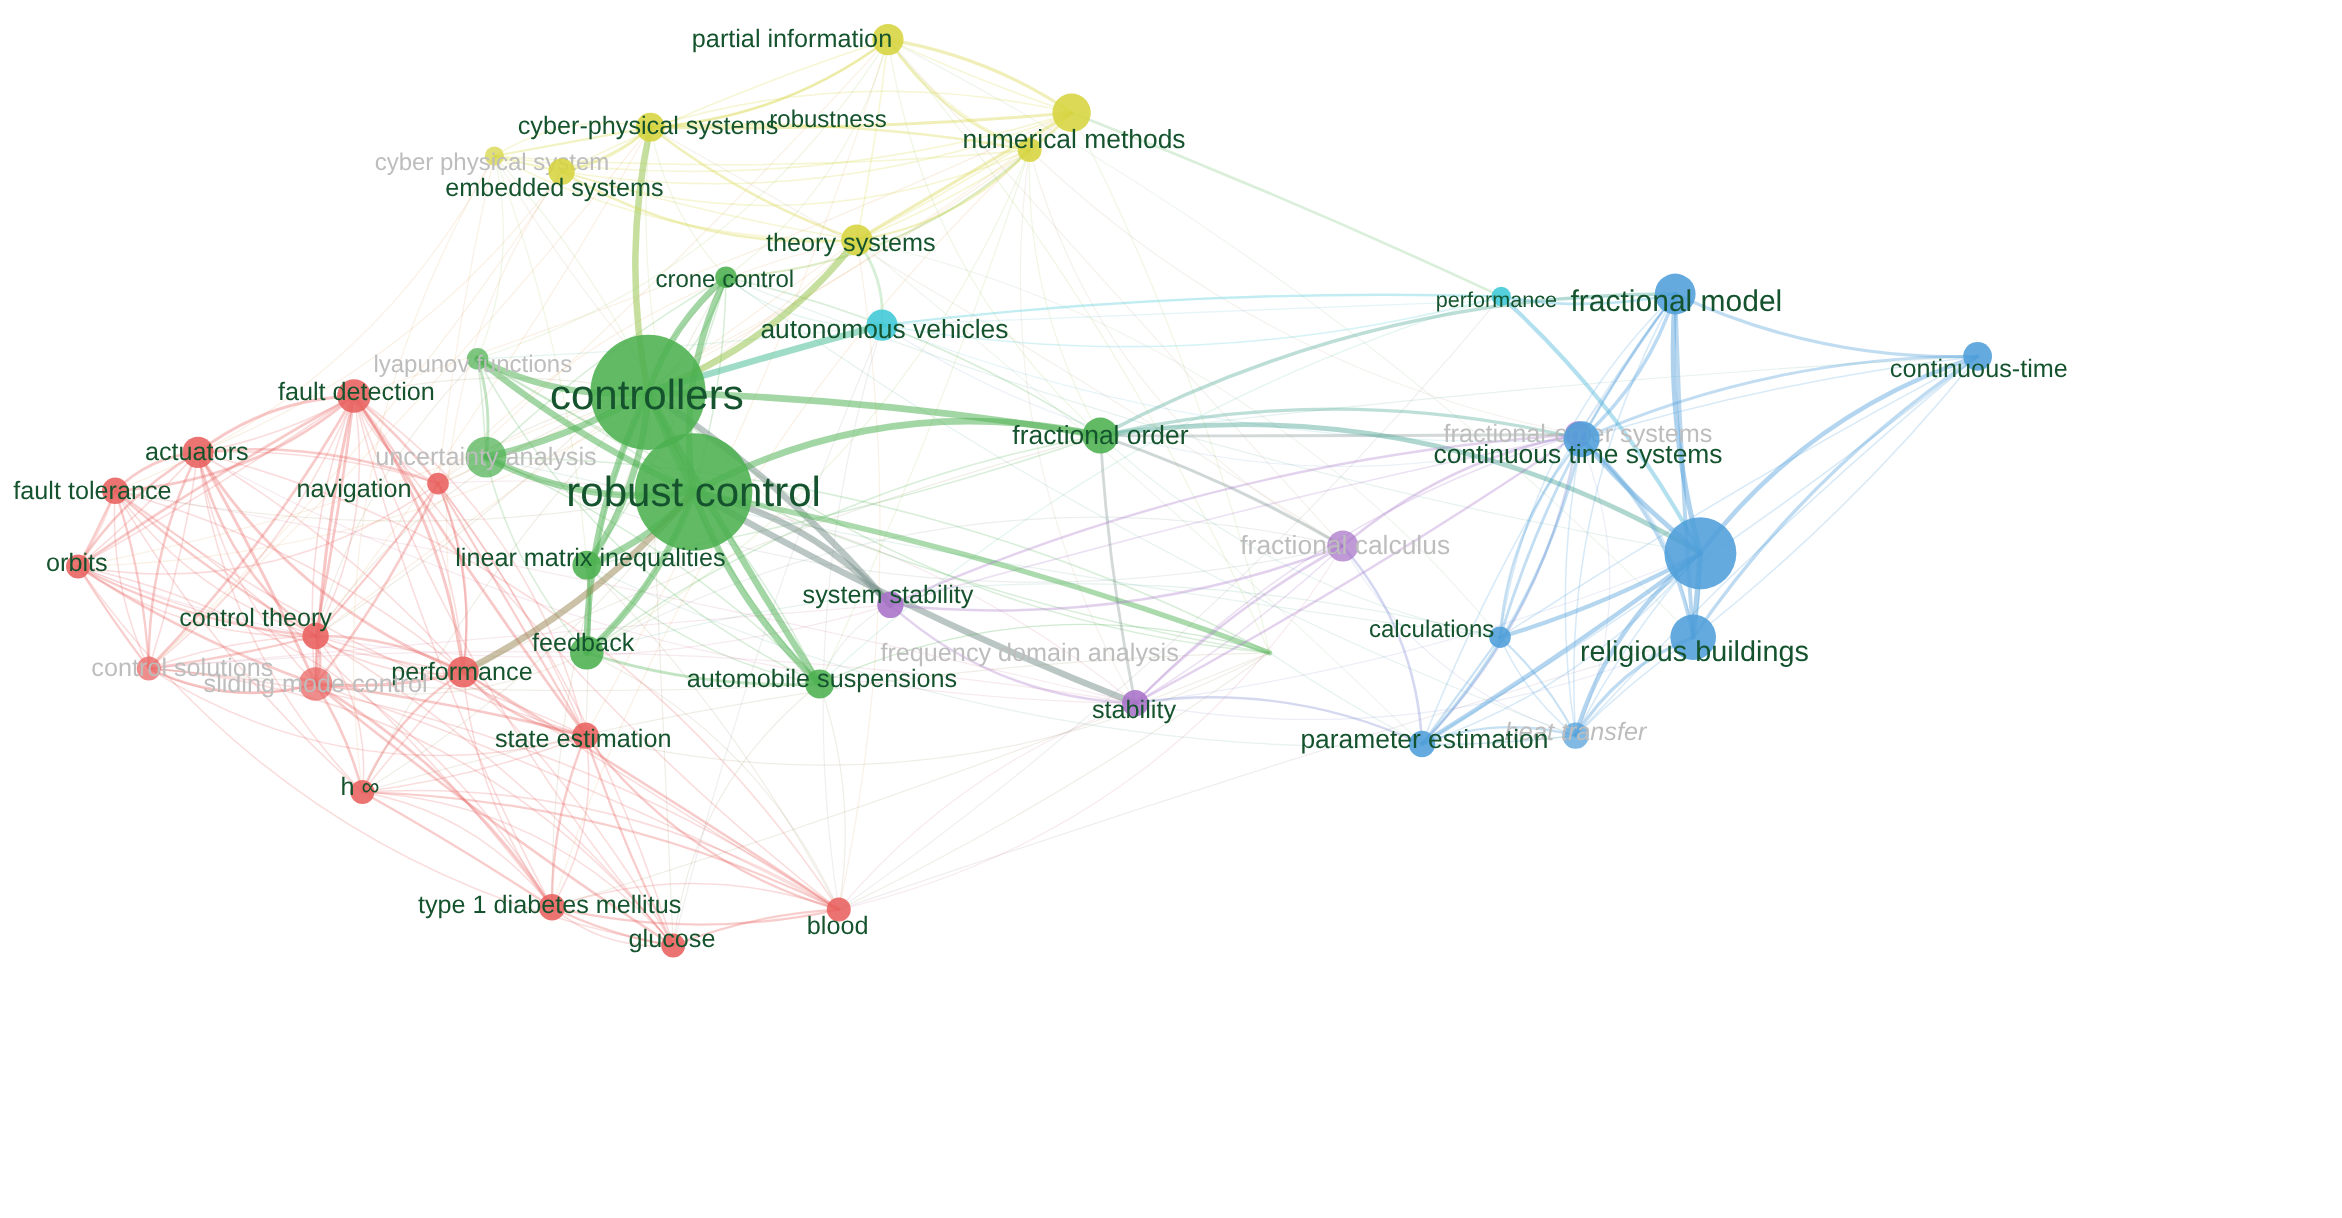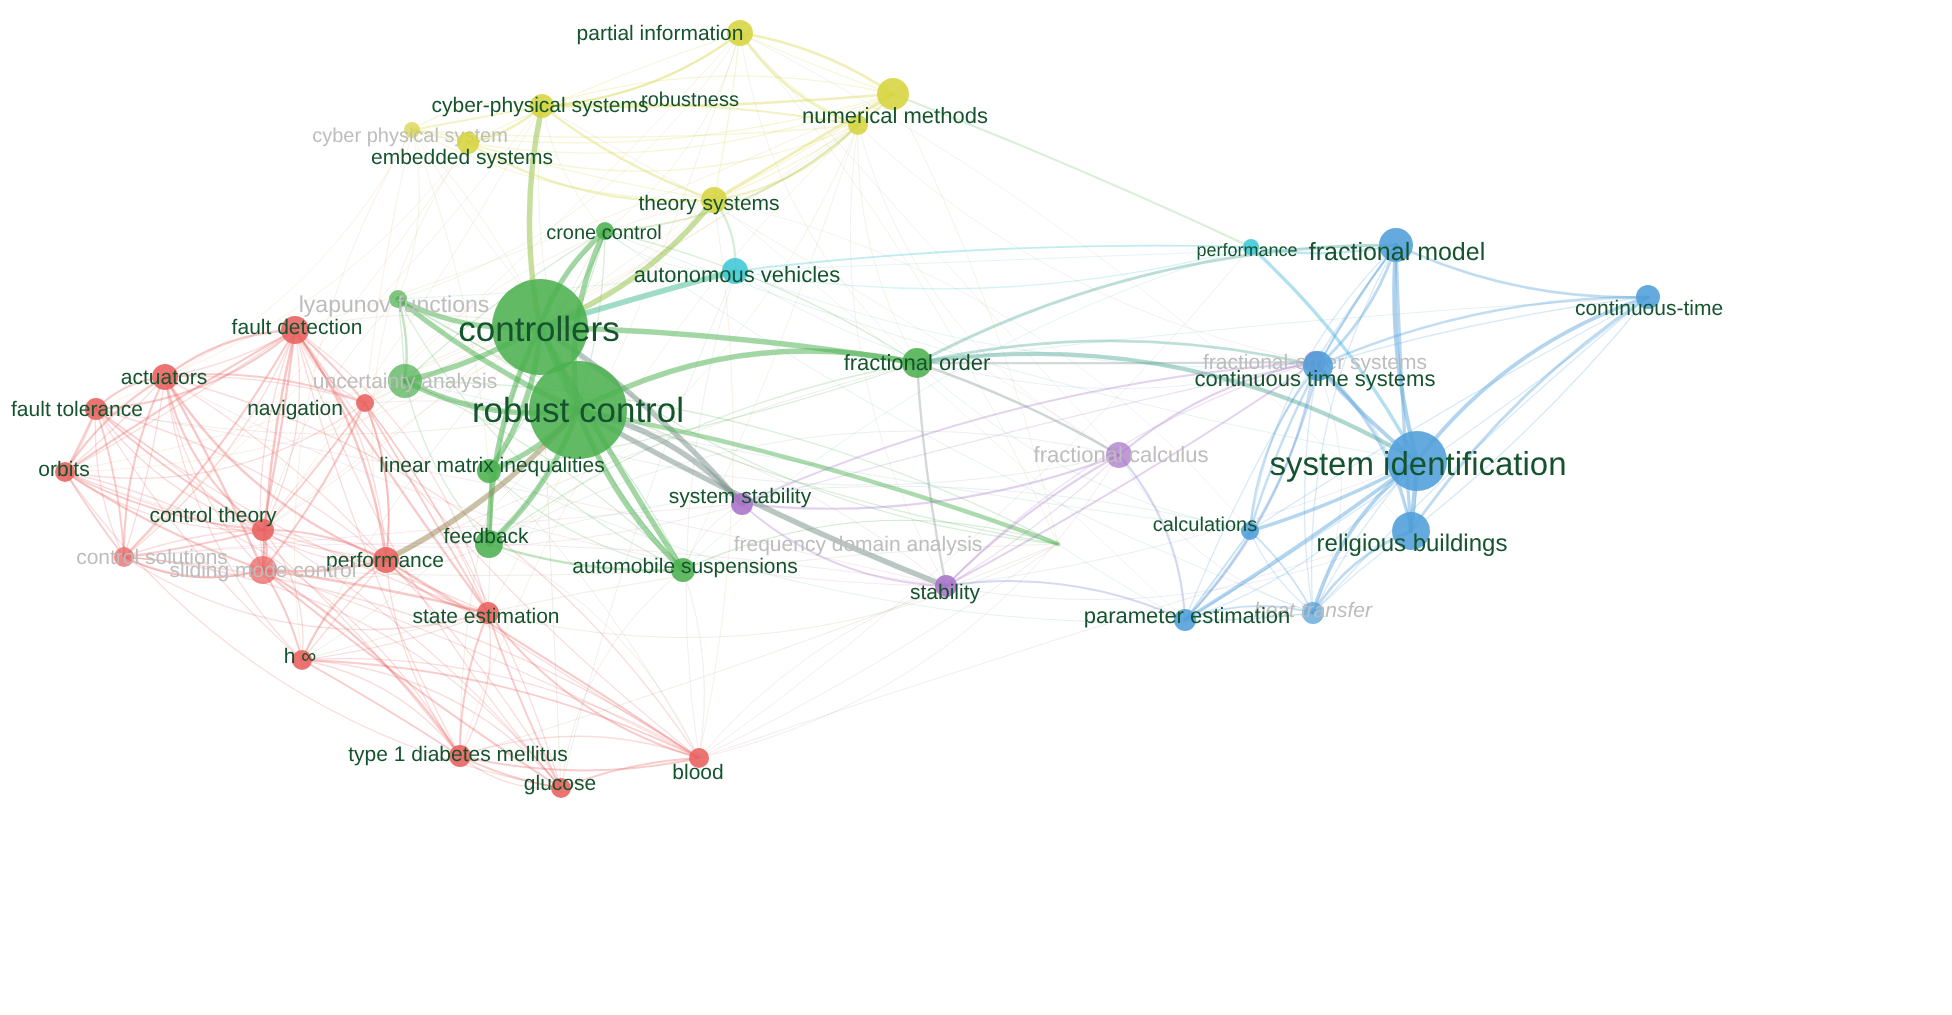--- a/index.html
+++ b/index.html
@@ -392,21 +392,21 @@
       <div class="label" style="left: 604px; top: 233px; font-size: 20px;">crone control</div>
       <div class="node" title="autonomous vehicles" style="left: 735px; top: 271px; width: 26px; height: 26px; background: rgb(63, 200, 216); opacity: 0.88;"></div>
       <div class="label" style="left: 737px; top: 275px; font-size: 22px;">autonomous vehicles</div>
       <div class="node" title="optimization" style="left: 1251px; top: 247px; width: 16px; height: 16px; background: rgb(63, 200, 216); opacity: 0.88;"></div>
       <div class="label" style="left: 1247px; top: 250px; font-size: 18px;">performance</div>
       <div class="node" title="fractional model" style="left: 1396px; top: 245px; width: 34px; height: 34px; background: rgb(79, 158, 217); opacity: 0.88;"></div>
       <div class="label" style="left: 1397px; top: 252px; font-size: 25px;">fractional model</div>
       <div class="node" title="continuous-time" style="left: 1648px; top: 297px; width: 24px; height: 24px; background: rgb(79, 158, 217); opacity: 0.88;"></div>
       <div class="label" style="left: 1649px; top: 308px; font-size: 21px;">continuous-time</div>
       <div class="node" title="lyapunov functions" style="left: 398px; top: 299px; width: 18px; height: 18px; background: rgb(76, 176, 80); opacity: 0.72;"></div>
-      <div class="label faded" style="left: 394px; top: 304px; font-size: 23px;">lyapunov functions</div>
+      <div class="label faded" style="left: 394px; top: 304px; font-size: 20px;">lyapunov functions</div>
       <div class="node" title="fault detection" style="left: 295px; top: 330px; width: 28px; height: 28px; background: rgb(232, 97, 94); opacity: 0.88;"></div>
       <div class="label" style="left: 297px; top: 327px; font-size: 21px;">fault detection</div>
       <div class="node" title="controllers" style="left: 540px; top: 327px; width: 96px; height: 96px; background: rgb(76, 176, 80); opacity: 0.88;"></div>
       <div class="label" style="left: 539px; top: 329px; font-size: 35px;">controllers</div>
       <div class="node" title="fractional order" style="left: 917px; top: 363px; width: 30px; height: 30px; background: rgb(76, 176, 80); opacity: 0.88;"></div>
       <div class="label" style="left: 917px; top: 363px; font-size: 22px;">fractional order</div>
       <div class="node" title="fractional-order systems" style="left: 1315px; top: 362px; width: 22px; height: 22px; background: rgb(168, 114, 200); opacity: 0.72;"></div>
       <div class="label faded" style="left: 1315px; top: 362px; font-size: 21px;">fractional-order systems</div>
       <div class="node" title="continuous time systems" style="left: 1318px; top: 366px; width: 30px; height: 30px; background: rgb(79, 158, 217); opacity: 0.88;"></div>
       <div class="label" style="left: 1315px; top: 379px; font-size: 22px;">continuous time systems</div>
@@ -414,33 +414,32 @@
       <div class="label" style="left: 164px; top: 377px; font-size: 21px;">actuators</div>
       <div class="node" title="fault tolerance" style="left: 96px; top: 409px; width: 22px; height: 22px; background: rgb(232, 97, 94); opacity: 0.88;"></div>
       <div class="label" style="left: 77px; top: 409px; font-size: 21px;">fault tolerance</div>
       <div class="node" title="navigation" style="left: 365px; top: 403px; width: 18px; height: 18px; background: rgb(232, 97, 94); opacity: 0.88;"></div>
       <div class="label" style="left: 295px; top: 408px; font-size: 21px;">navigation</div>
       <div class="node" title="uncertainty analysis" style="left: 405px; top: 381px; width: 34px; height: 34px; background: rgb(76, 176, 80); opacity: 0.72;"></div>
       <div class="label faded" style="left: 405px; top: 381px; font-size: 21px;">uncertainty analysis</div>
       <div class="node" title="robust control" style="left: 578px; top: 410px; width: 98px; height: 98px; background: rgb(76, 176, 80); opacity: 0.88;"></div>
       <div class="label" style="left: 578px; top: 410px; font-size: 35px;">robust control</div>
       <div class="node" title="system identification" style="left: 1417px; top: 461px; width: 60px; height: 60px; background: rgb(79, 158, 217); opacity: 0.88;"></div>
-      <div class="label" style="left: 1418px; top: 463px; font-size: 33px;">system identification</div>
       <div class="node" title="fractional calculus" style="left: 1119px; top: 455px; width: 26px; height: 26px; background: rgb(168, 114, 200); opacity: 0.72;"></div>
       <div class="label faded" style="left: 1121px; top: 455px; font-size: 22px;">fractional calculus</div>
       <div class="node" title="orbits" style="left: 65px; top: 472px; width: 20px; height: 20px; background: rgb(232, 97, 94); opacity: 0.88;"></div>
       <div class="label" style="left: 64px; top: 469px; font-size: 21px;">orbits</div>
       <div class="node" title="linear matrix inequalities" style="left: 489px; top: 471px; width: 24px; height: 24px; background: rgb(76, 176, 80); opacity: 0.88;"></div>
       <div class="label" style="left: 492px; top: 465px; font-size: 21px;">linear matrix inequalities</div>
       <div class="node" title="system stability" style="left: 742px; top: 504px; width: 22px; height: 22px; background: rgb(168, 114, 200); opacity: 0.88;"></div>
       <div class="label" style="left: 740px; top: 496px; font-size: 21px;">system stability</div>
       <div class="node" title="control theory" style="left: 263px; top: 530px; width: 22px; height: 22px; background: rgb(232, 97, 94); opacity: 0.88;"></div>
       <div class="label" style="left: 213px; top: 515px; font-size: 21px;">control theory</div>
       <div class="node" title="calculations" style="left: 1250px; top: 531px; width: 18px; height: 18px; background: rgb(79, 158, 217); opacity: 0.88;"></div>
-      <div class="label" style="left: 1193px; top: 525px; font-size: 20px; margin-left: 12px;">calculations</div>
+      <div class="label" style="left: 1193px; top: 525px; font-size: 20px;">calculations</div>
       <div class="node" title="religious buildings" style="left: 1411px; top: 531px; width: 38px; height: 38px; background: rgb(79, 158, 217); opacity: 0.88;"></div>
       <div class="label" style="left: 1412px; top: 544px; font-size: 24px;">religious buildings</div>
       <div class="node" title="feedback" style="left: 489px; top: 544px; width: 28px; height: 28px; background: rgb(76, 176, 80); opacity: 0.88;"></div>
       <div class="label" style="left: 486px; top: 536px; font-size: 21px;">feedback</div>
       <div class="node" title="control solutions" style="left: 124px; top: 557px; width: 20px; height: 20px; background: rgb(232, 97, 94); opacity: 0.72;"></div>
       <div class="label faded" style="left: 124px; top: 557px; font-size: 21px; margin-left: 28px;">control solutions</div>
       <div class="node" title="performance" style="left: 386px; top: 560px; width: 26px; height: 26px; background: rgb(232, 97, 94); opacity: 0.88;"></div>
       <div class="label" style="left: 385px; top: 560px; font-size: 21px;">performance</div>
       <div class="node" title="sliding mode control" style="left: 263px; top: 570px; width: 28px; height: 28px; background: rgb(232, 97, 94); opacity: 0.72;"></div>
       <div class="label faded" style="left: 263px; top: 570px; font-size: 21px;">sliding mode control</div>

